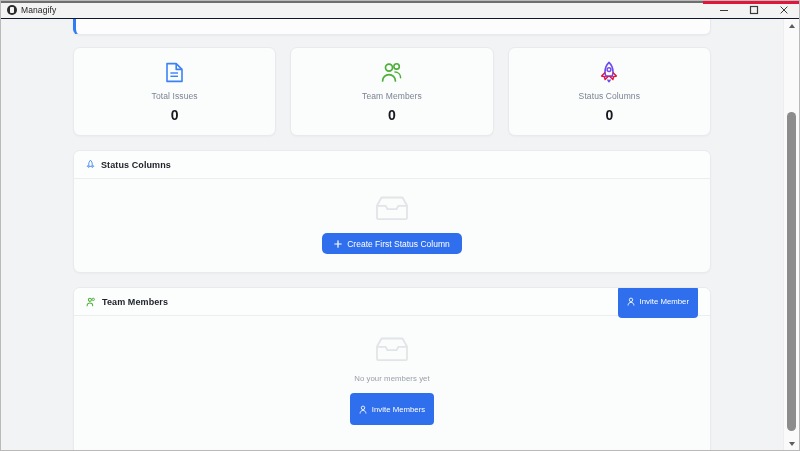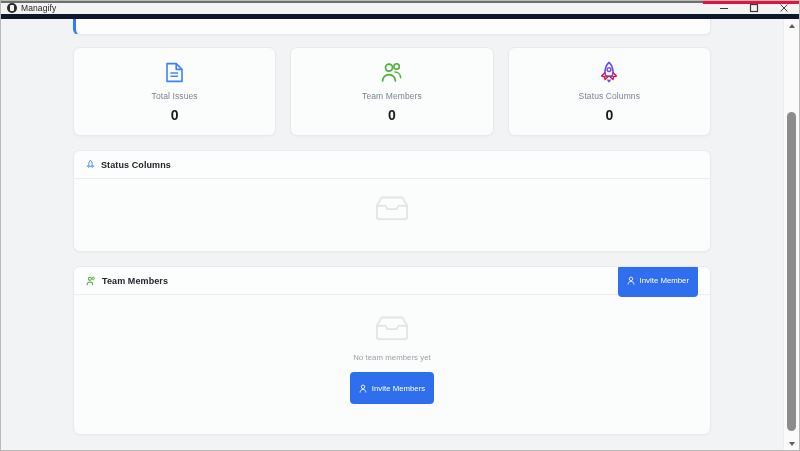--- a/index.html
+++ b/index.html
@@ -21,21 +21,21 @@
     display: flex;
     flex-direction: column;
     overflow: hidden;
   }
 
   
   .titlebar {
     height: 18px;
     min-height: 18px;
     background: #f3f3f3;
-    border-bottom: 5px solid #0f172a;
+    border-bottom: 1px solid #0f172a;
     display: flex;
     align-items: center;
     position: relative;
     z-index: 30;
   }
   .titlebar-left {
     display: flex;
     align-items: center;
     gap: 4px;
     padding-left: 6px;
@@ -398,20 +398,29 @@
             </div>
           </div>
           <div class="panel-body">
             <div class="empty-state">
               <div class="empty-illu">
                 <svg width="34" height="26" viewBox="0 0 34 26">
                   <path d="M2 10.5 6.5 2.5h21L32 10.5v12a1.6 1.6 0 0 1-1.6 1.6H3.6A1.6 1.6 0 0 1 2 22.5Z" fill="none" stroke="#e2e5e8" stroke-width="1.8" stroke-linejoin="round"></path>
                   <path d="M2 10.8h8.6l1.9 3.4h9l1.9-3.4H32" fill="none" stroke="#e2e5e8" stroke-width="1.8" stroke-linejoin="round"></path>
                 </svg>
               </div>
+              <button class="btn btn-primary btn-lg">
+                <span>
+                  <svg width="8" height="8" viewBox="0 0 10 10">
+                    <line x1="5" y1="1" x2="5" y2="9" stroke="#fff" stroke-width="1.5" stroke-linecap="round"></line>
+                    <line x1="1" y1="5" x2="9" y2="5" stroke="#fff" stroke-width="1.5" stroke-linecap="round"></line>
+                  </svg>
+                </span>
+                <span>Create First Status Column</span>
+              </button>
             </div>
           </div>
         </div>
 
         <div class="panel">
           <div class="panel-header">
             <div class="panel-header-left">
               <span>
                 <svg width="10" height="10" viewBox="0 0 23 21">
                   <circle cx="9" cy="5.6" r="3.5" fill="none" stroke="#4caf37" stroke-width="2.4"></circle>
@@ -432,21 +441,21 @@
             </button>
           </div>
           <div class="panel-body" style="padding-top:20px;padding-bottom:30px">
             <div class="empty-state">
               <div class="empty-illu">
                 <svg width="34" height="26" viewBox="0 0 34 26">
                   <path d="M2 10.5 6.5 2.5h21L32 10.5v12a1.6 1.6 0 0 1-1.6 1.6H3.6A1.6 1.6 0 0 1 2 22.5Z" fill="none" stroke="#e2e5e8" stroke-width="1.8" stroke-linejoin="round"></path>
                   <path d="M2 10.8h8.6l1.9 3.4h9l1.9-3.4H32" fill="none" stroke="#e2e5e8" stroke-width="1.8" stroke-linejoin="round"></path>
                 </svg>
               </div>
-              <div class="empty-text-line" style="color:#9aa1a9">No team members yet</div>
+              <div class="empty-text-line" style="color:#9aa1a9">No your members yet</div>
               <button class="btn btn-primary btn-md">
                 <span>
                   <svg width="8" height="9" viewBox="0 0 12 13">
                     <circle cx="6" cy="4" r="2.6" fill="none" stroke="#fff" stroke-width="1.3"></circle>
                     <path d="M1.6 12c0-2.4 2-4.2 4.4-4.2S10.4 9.6 10.4 12" fill="none" stroke="#fff" stroke-width="1.3" stroke-linecap="round"></path>
                   </svg>
                 </span>
                 <span>Invite Members</span>
               </button>
             </div>

